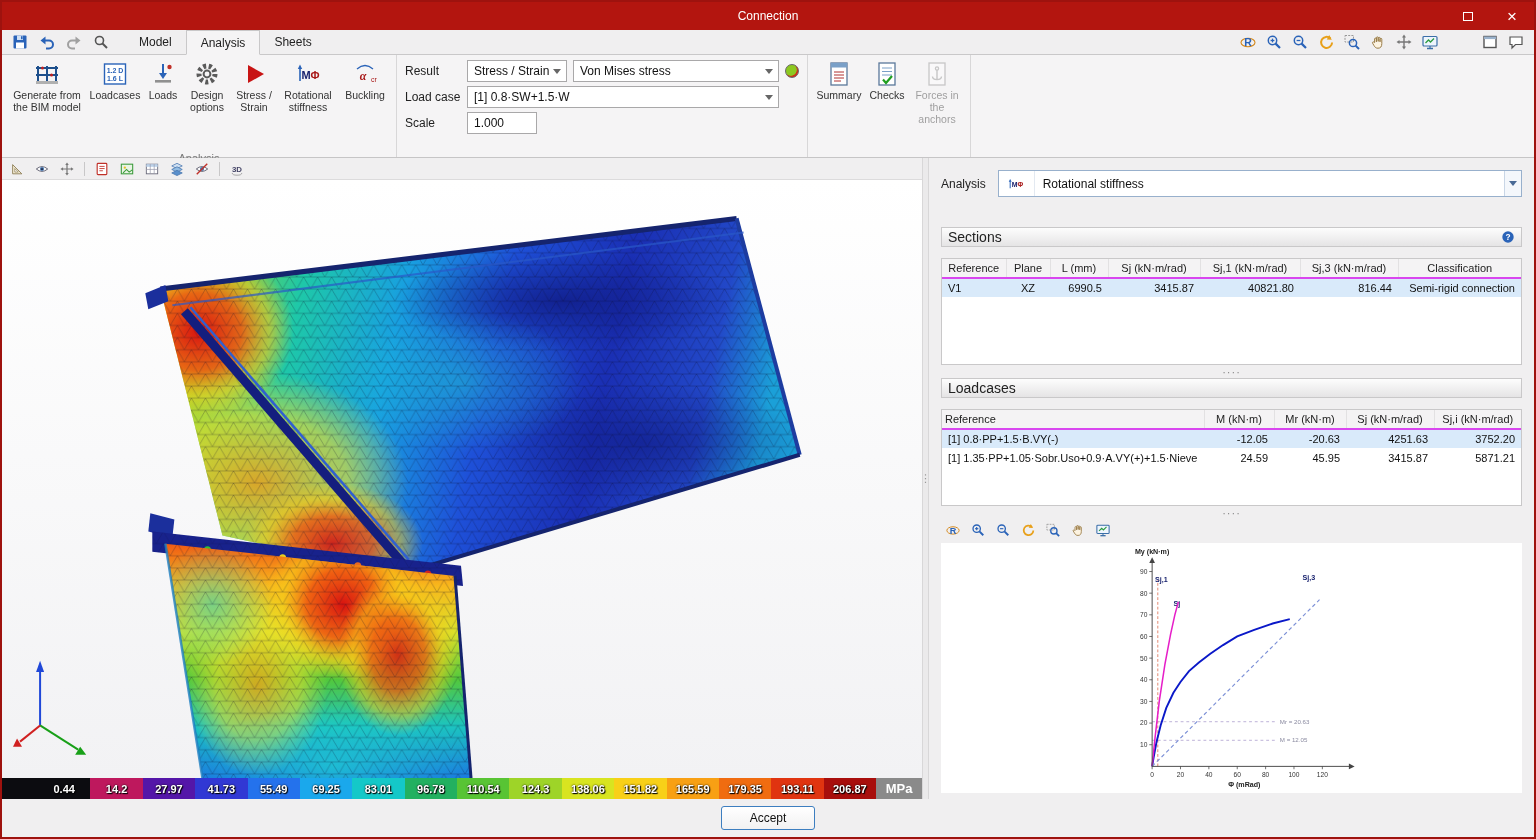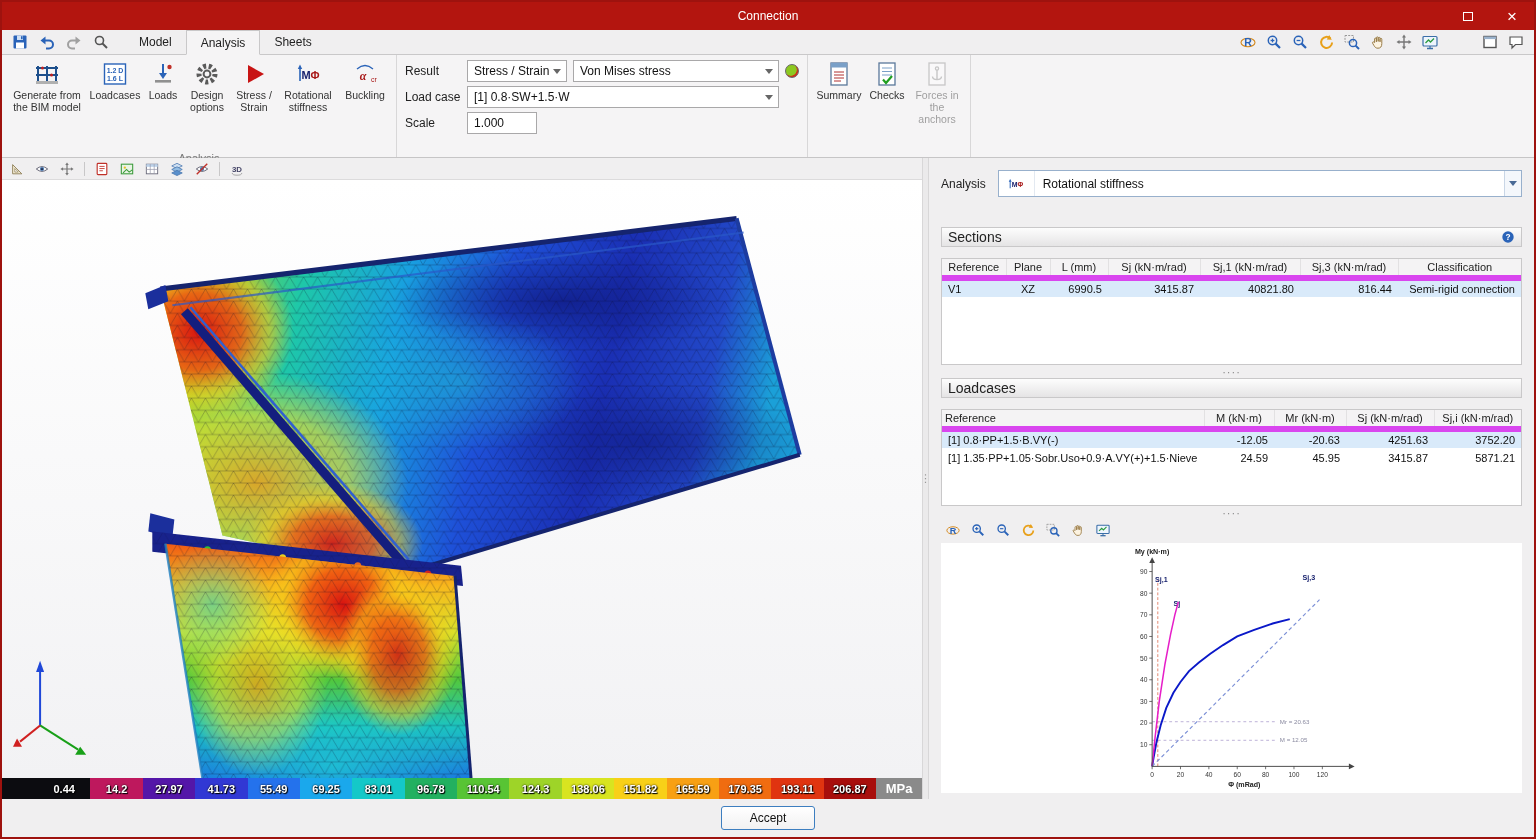--- a/index.html
+++ b/index.html
@@ -71,21 +71,21 @@
 .combo .cicon{width:36px;display:flex;align-items:center;justify-content:center;border-right:1px solid #e3e9f1;}
 .combo .cval{flex:1;display:flex;align-items:center;padding:0 8px;font-size:12px;color:#111;}
 .combo .cbtn{width:17px;display:flex;align-items:center;justify-content:center;background:#f4f7fb;border-left:1px solid #c9d6e6;}
 .combo .cbtn::before{content:"";border-left:4px solid transparent;border-right:4px solid transparent;border-top:5px solid #4a6a96;}
 .sechdr{height:20px;background:linear-gradient(#fdfdfd,#e5e4e5);border:1px solid #c9c8c9;display:flex;align-items:center;padding:0 6px;font-size:14px;color:#222;flex:0 0 auto;}
 .sechdr .sp{flex:1;}
 .tblwrap{background:#fff;border:1px solid #c9c8c9;margin-top:11px;overflow:hidden;flex:0 0 auto;}
 .h107{height:107px;}
 .h97{height:97px;}
 table{border-collapse:collapse;width:100%;font-size:11px;table-layout:fixed;}
-th{height:19px;font-weight:normal;background:#f4f3f4;border-bottom:6px solid #d946ef;border-right:1px solid #e2e1e2;color:#222;text-align:center;padding:0 3px;overflow:hidden;white-space:nowrap;}
+th{height:19px;font-weight:normal;background:#f4f3f4;border-bottom:2px solid #d946ef;border-right:1px solid #e2e1e2;color:#222;text-align:center;padding:0 3px;overflow:hidden;white-space:nowrap;}
 th:last-child{border-right:none;}
 td{height:19px;padding:0 6px;color:#111;overflow:hidden;white-space:nowrap;}
 tr.sel td{background:#d9eafa;}
 td.num{text-align:right;}
 td.ctr{text-align:center;}
 .dots{height:13px;display:flex;align-items:center;justify-content:center;color:#888;font-size:11px;flex:0 0 auto;}
 .dots::before{content:"····";letter-spacing:1px;}
 .charttb{height:22px;display:flex;align-items:center;gap:5px;padding:0 2px;flex:0 0 auto;}
 .chartbox{flex:1;background:#fff;min-height:0;position:relative;margin-top:2px;}
 .chartbox svg{position:absolute;inset:0;width:100%;height:100%;}

